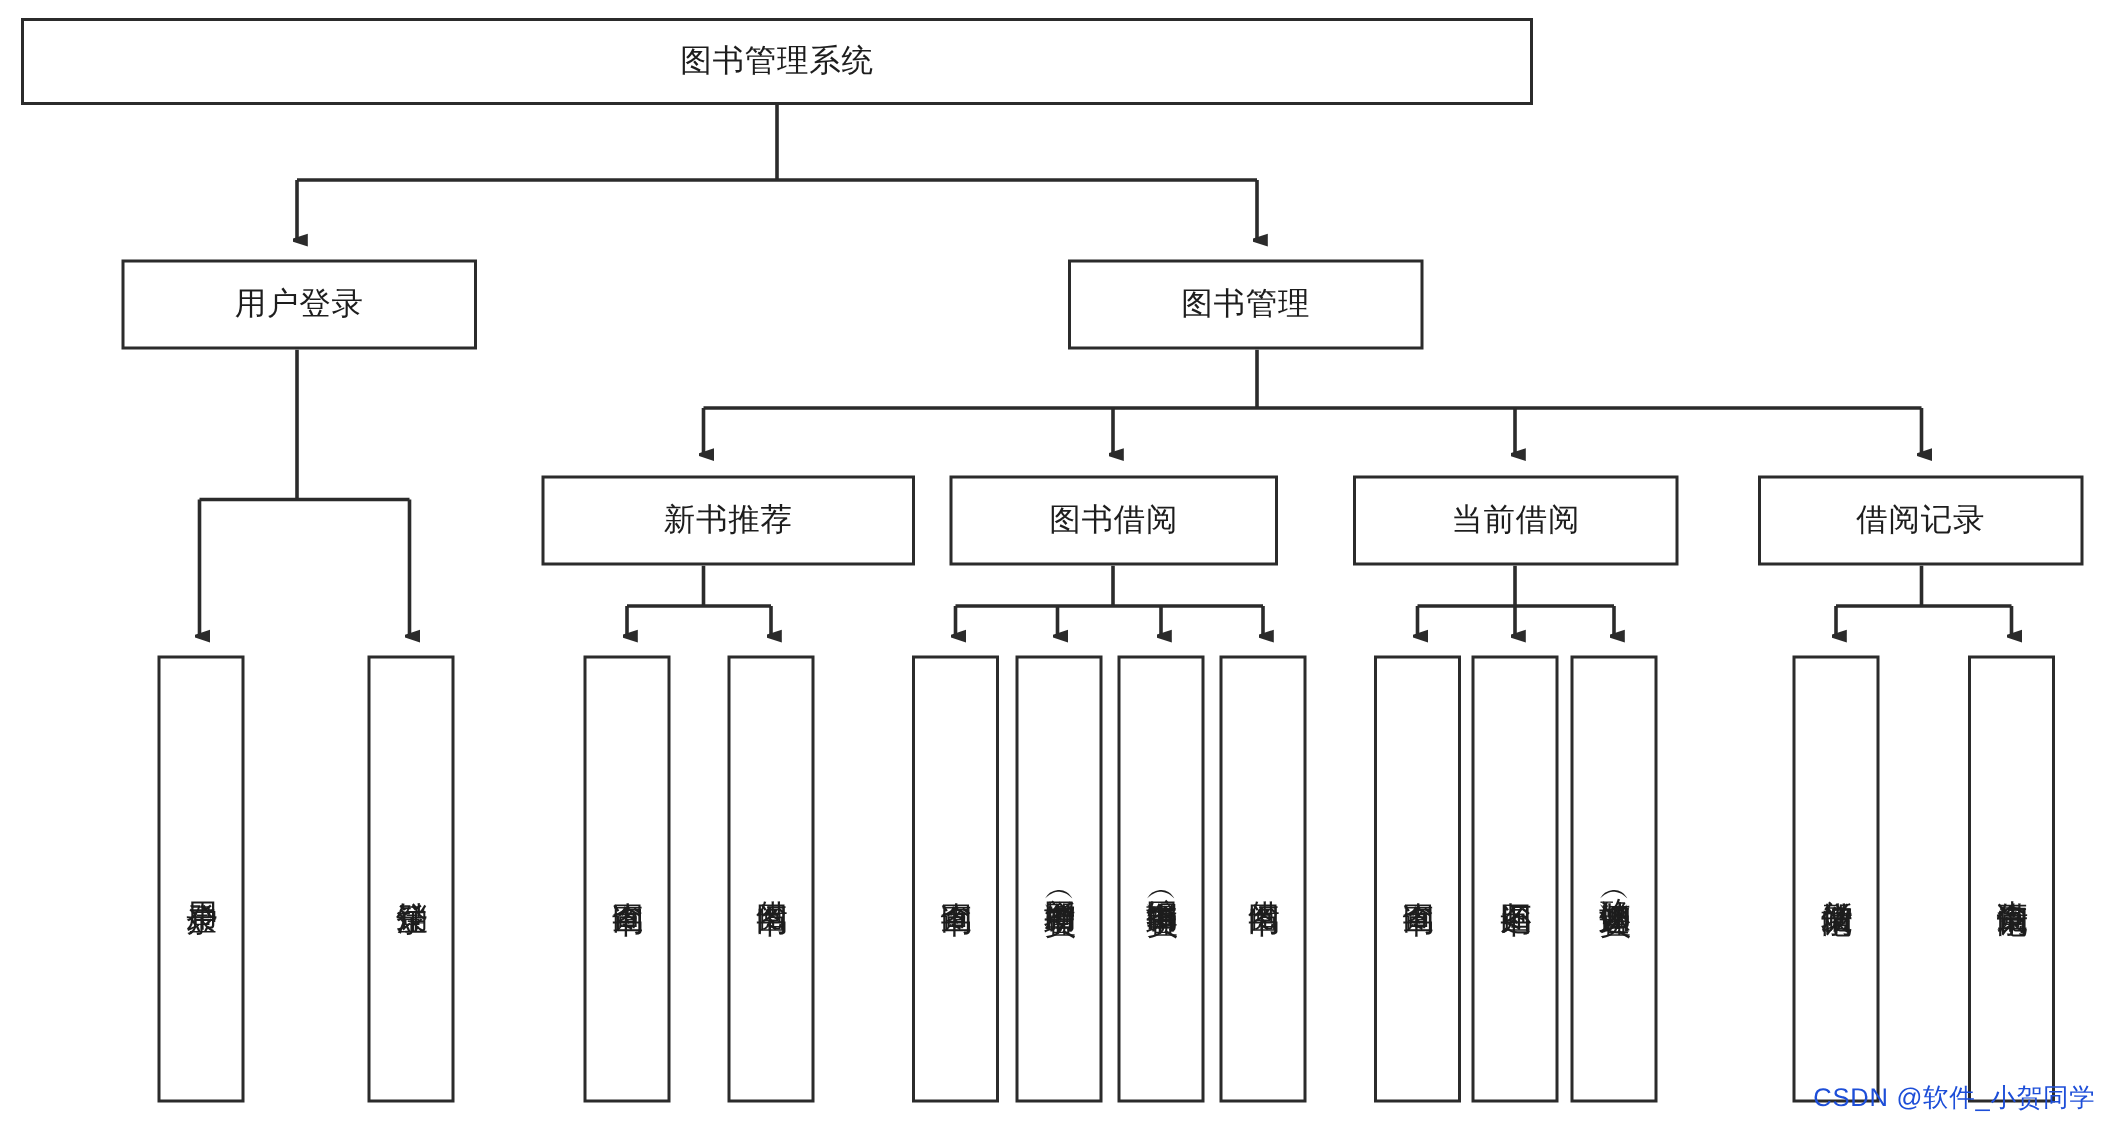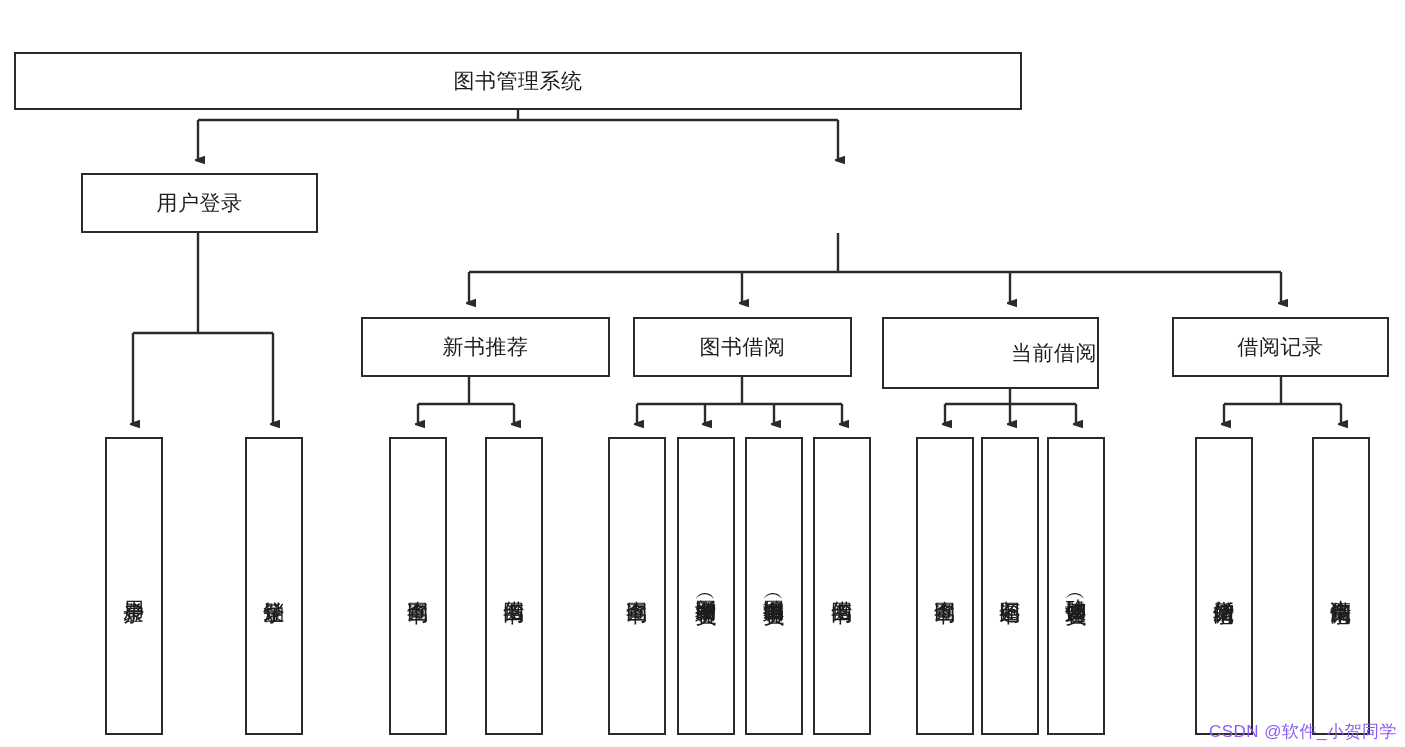--- a/index.html
+++ b/index.html
@@ -45,28 +45,27 @@
   .node-box.vertical .node-label {
     writing-mode: vertical-rl;
     text-orientation: upright;
     font-size: 21px;
     letter-spacing: 1px;
     line-height: 1.02;
     white-space: nowrap;
   }
   .node-box.root {
     border-width: 2px;
-    margin-top: 40px;
   }
   .watermark {
     position: absolute;
     right: 8px;
     bottom: 4px;
     font-size: 17px;
-    color: #8b5cf6;
+    color: #1d4ed8;
     letter-spacing: 0.5px;
     white-space: nowrap;
     pointer-events: none;
   }
 </style>
 </head>
 <body>
 
 <div id="diagram-root">
 
@@ -133,30 +132,33 @@
   </svg>
 
   <div class="node-box root" style="left:14px; top:12px; width:1008px; height:58px;">
     <span class="node-label">图书管理系统</span>
   </div>
 
   <div class="node-box" style="left:81px; top:173px; width:237px; height:60px;">
     <span class="node-label">用户登录</span>
   </div>
 
+  <div class="node-box" style="left:712px; top:173px; width:237px; height:60px;">
+    <span class="node-label">图书管理</span>
+  </div>
 
   <div class="node-box" style="left:361px; top:317px; width:249px; height:60px;">
     <span class="node-label">新书推荐</span>
   </div>
 
   <div class="node-box" style="left:633px; top:317px; width:219px; height:60px;align-items:center;">
     <span class="node-label">图书借阅</span>
   </div>
 
-  <div class="node-box" style="left:882px; top:317px; width:217px; height:72px;justify-content:flex-end;">
+  <div class="node-box" style="left:902px; top:317px; width:217px; height:60px;">
     <span class="node-label">当前借阅</span>
   </div>
 
   <div class="node-box" style="left:1172px; top:317px; width:217px; height:60px;">
     <span class="node-label">借阅记录</span>
   </div>
 
   <div class="node-box vertical" style="left:105px; top:437px; width:58px; height:298px;">
     <span class="node-label">用户登录</span>
   </div>

